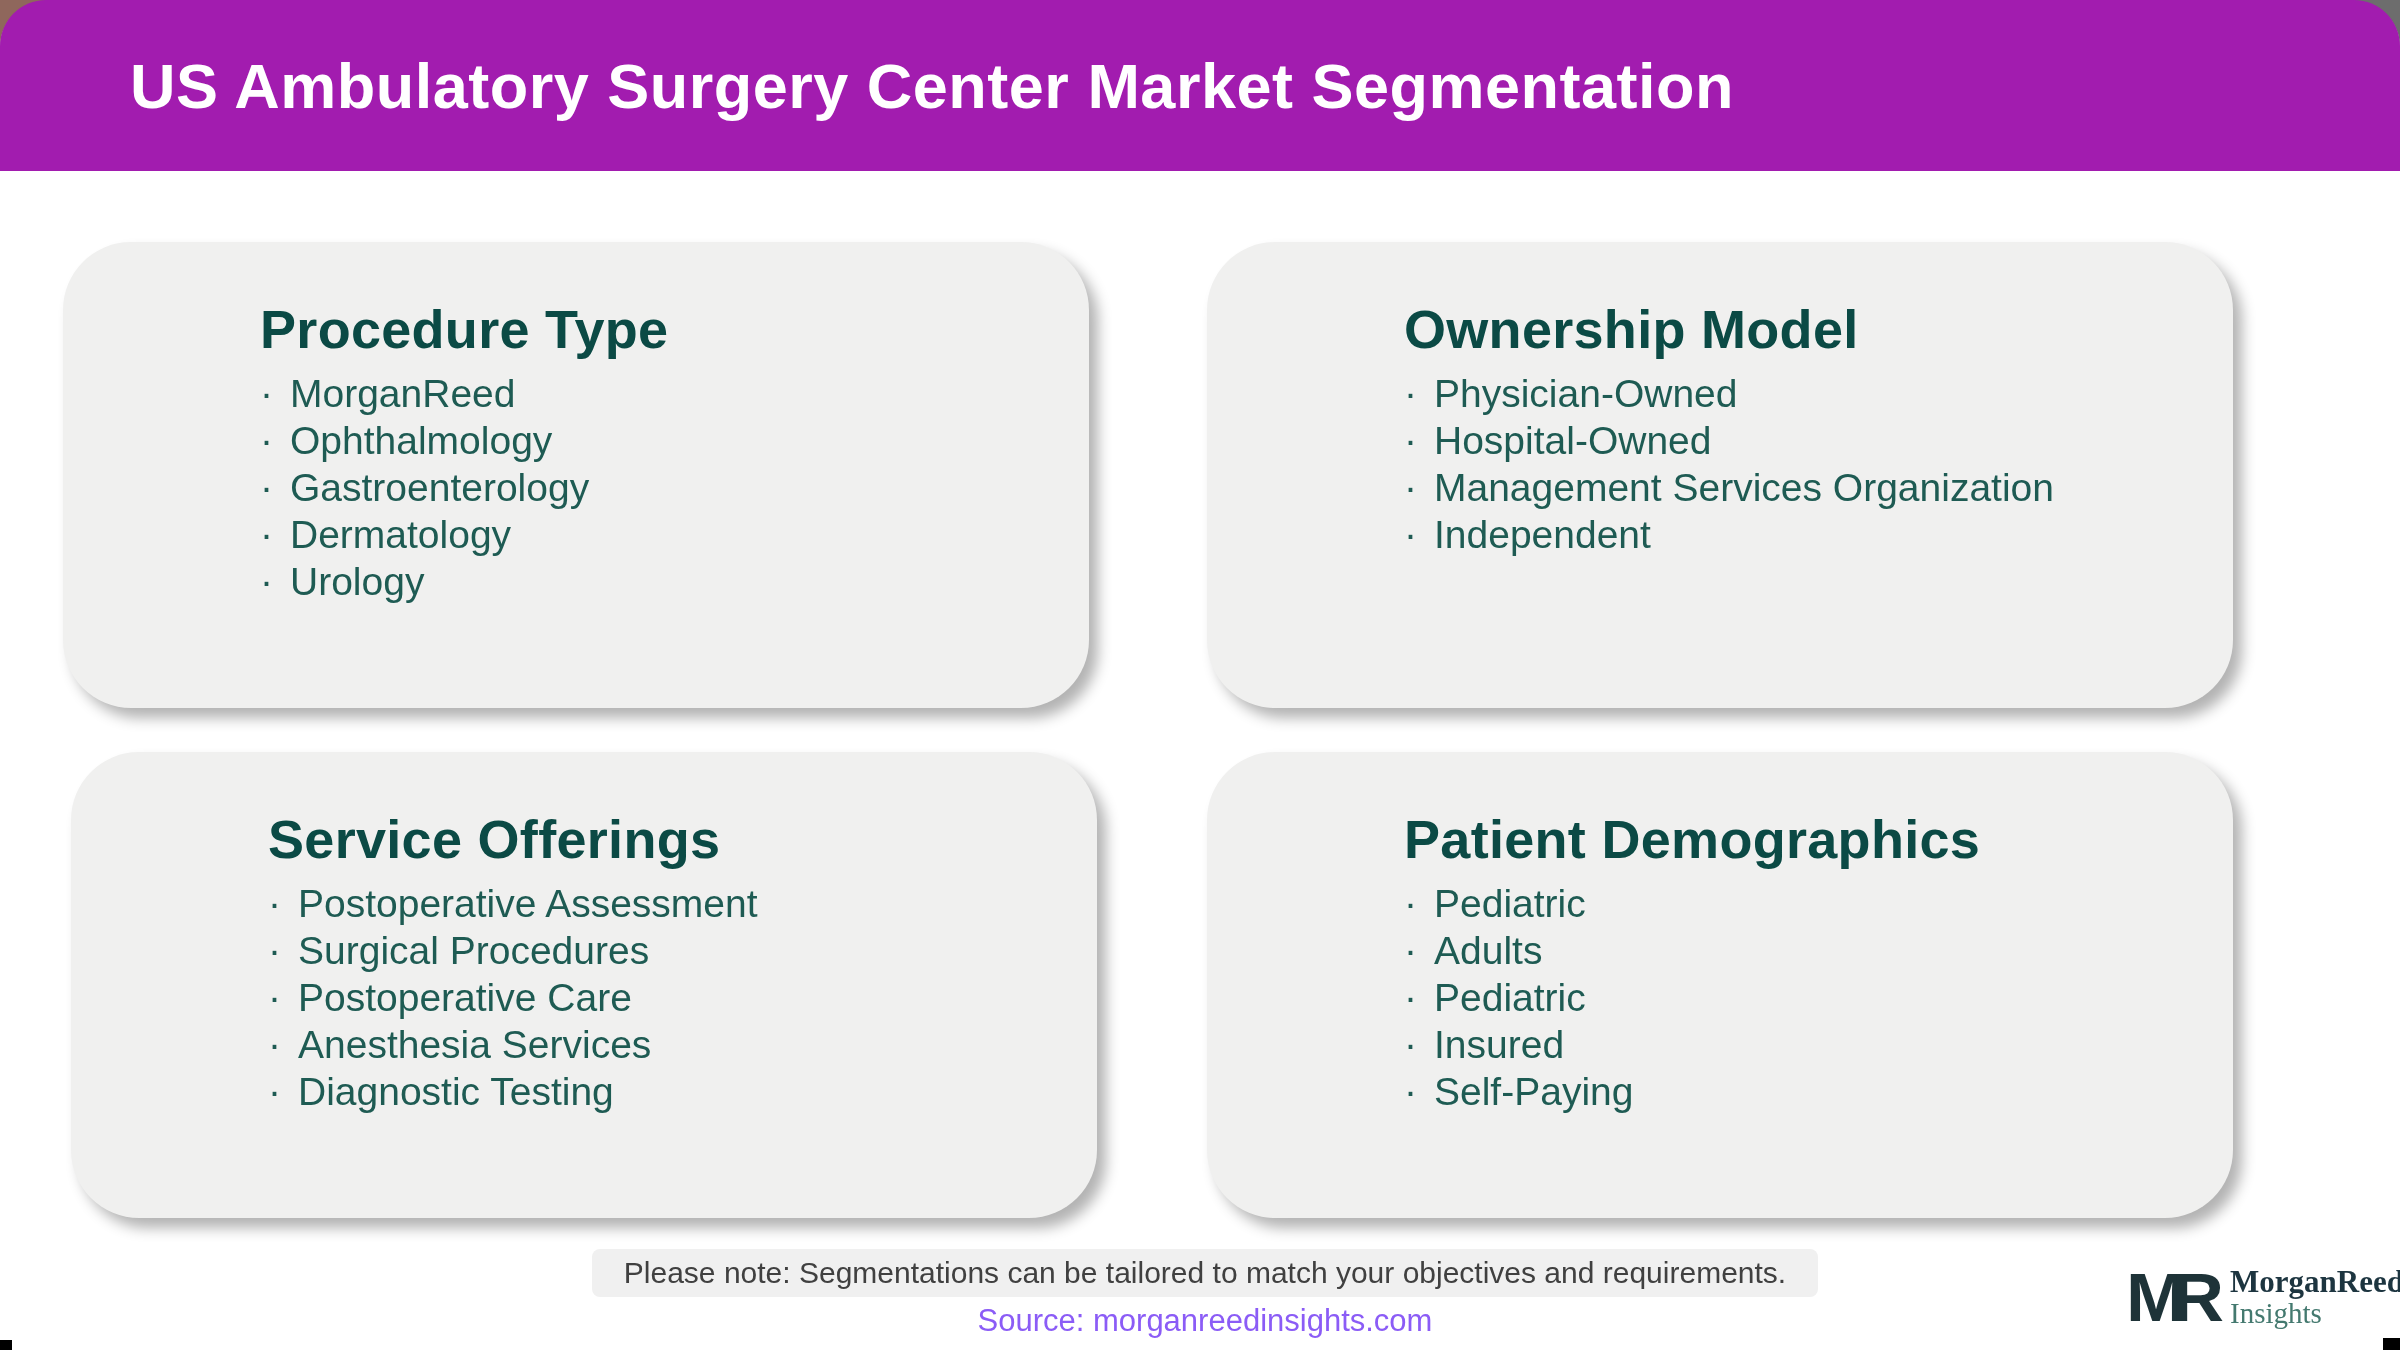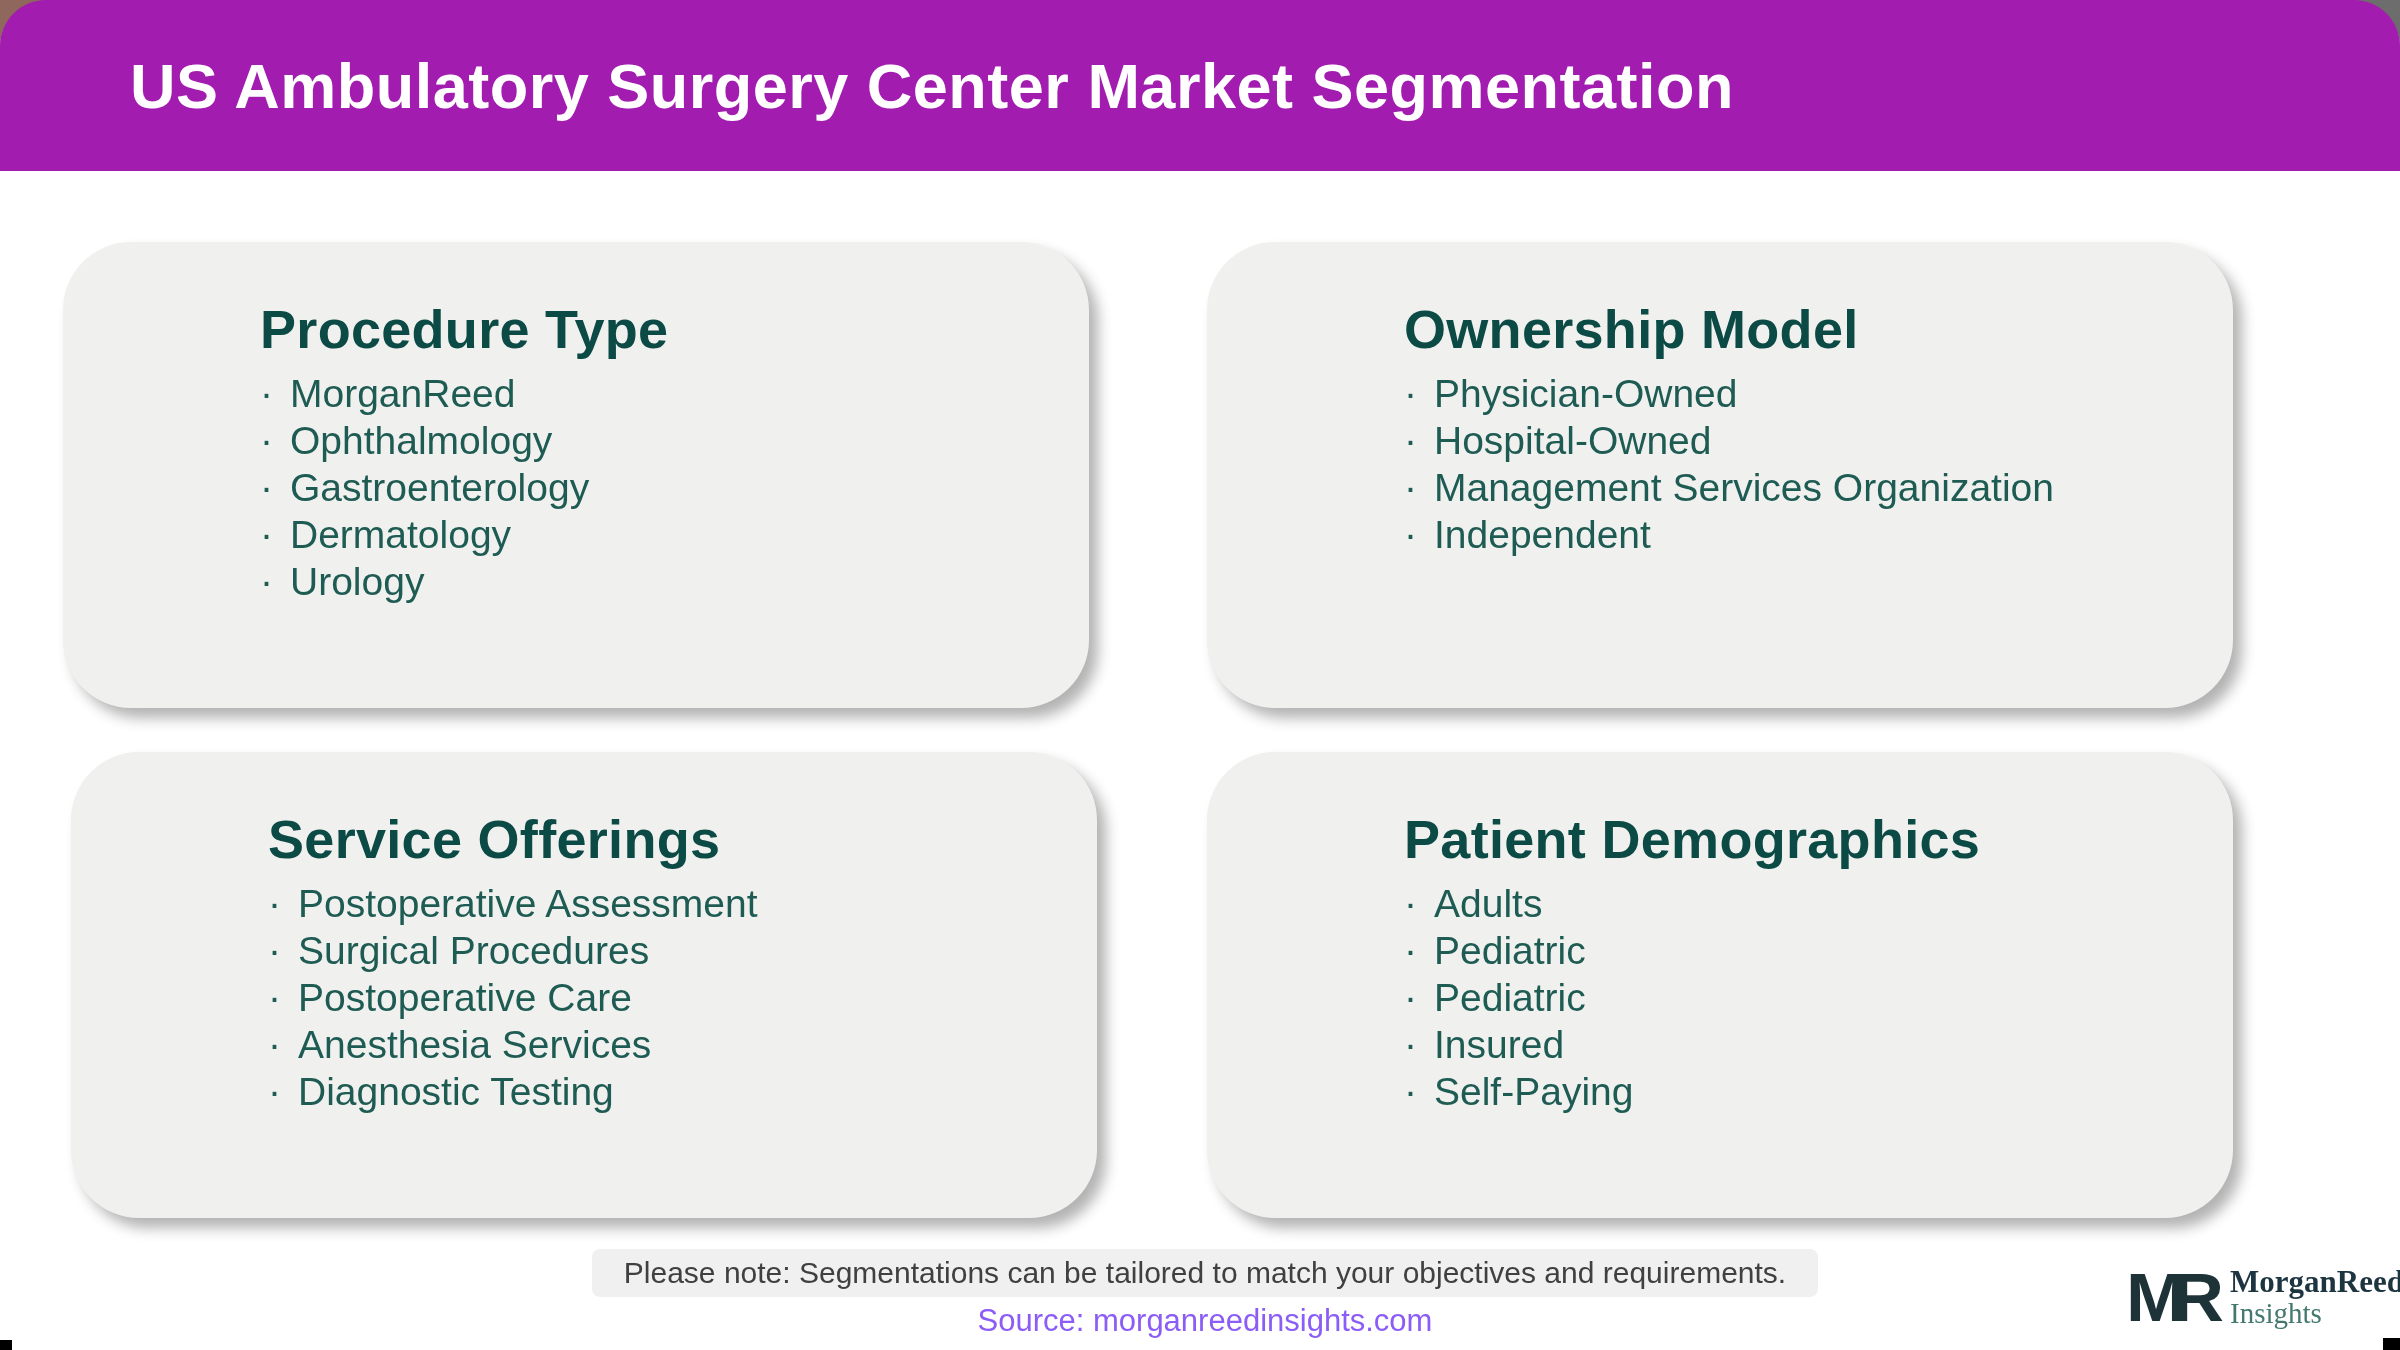--- a/index.html
+++ b/index.html
@@ -173,22 +173,22 @@
     <li>Surgical Procedures</li>
     <li>Postoperative Care</li>
     <li>Anesthesia Services</li>
     <li>Diagnostic Testing</li>
   </ul>
 </div>
 
 <div class="card br">
   <h2>Patient Demographics</h2>
   <ul>
+    <li>Pediatric</li>
     <li>Adults</li>
-    <li>Pediatric</li>
     <li>Pediatric</li>
     <li>Insured</li>
     <li>Self-Paying</li>
   </ul>
 </div>
 
 <div class="note-pill">
   <span>Please note: Segmentations can be tailored to match your objectives and requirements.</span>
 </div>
 

